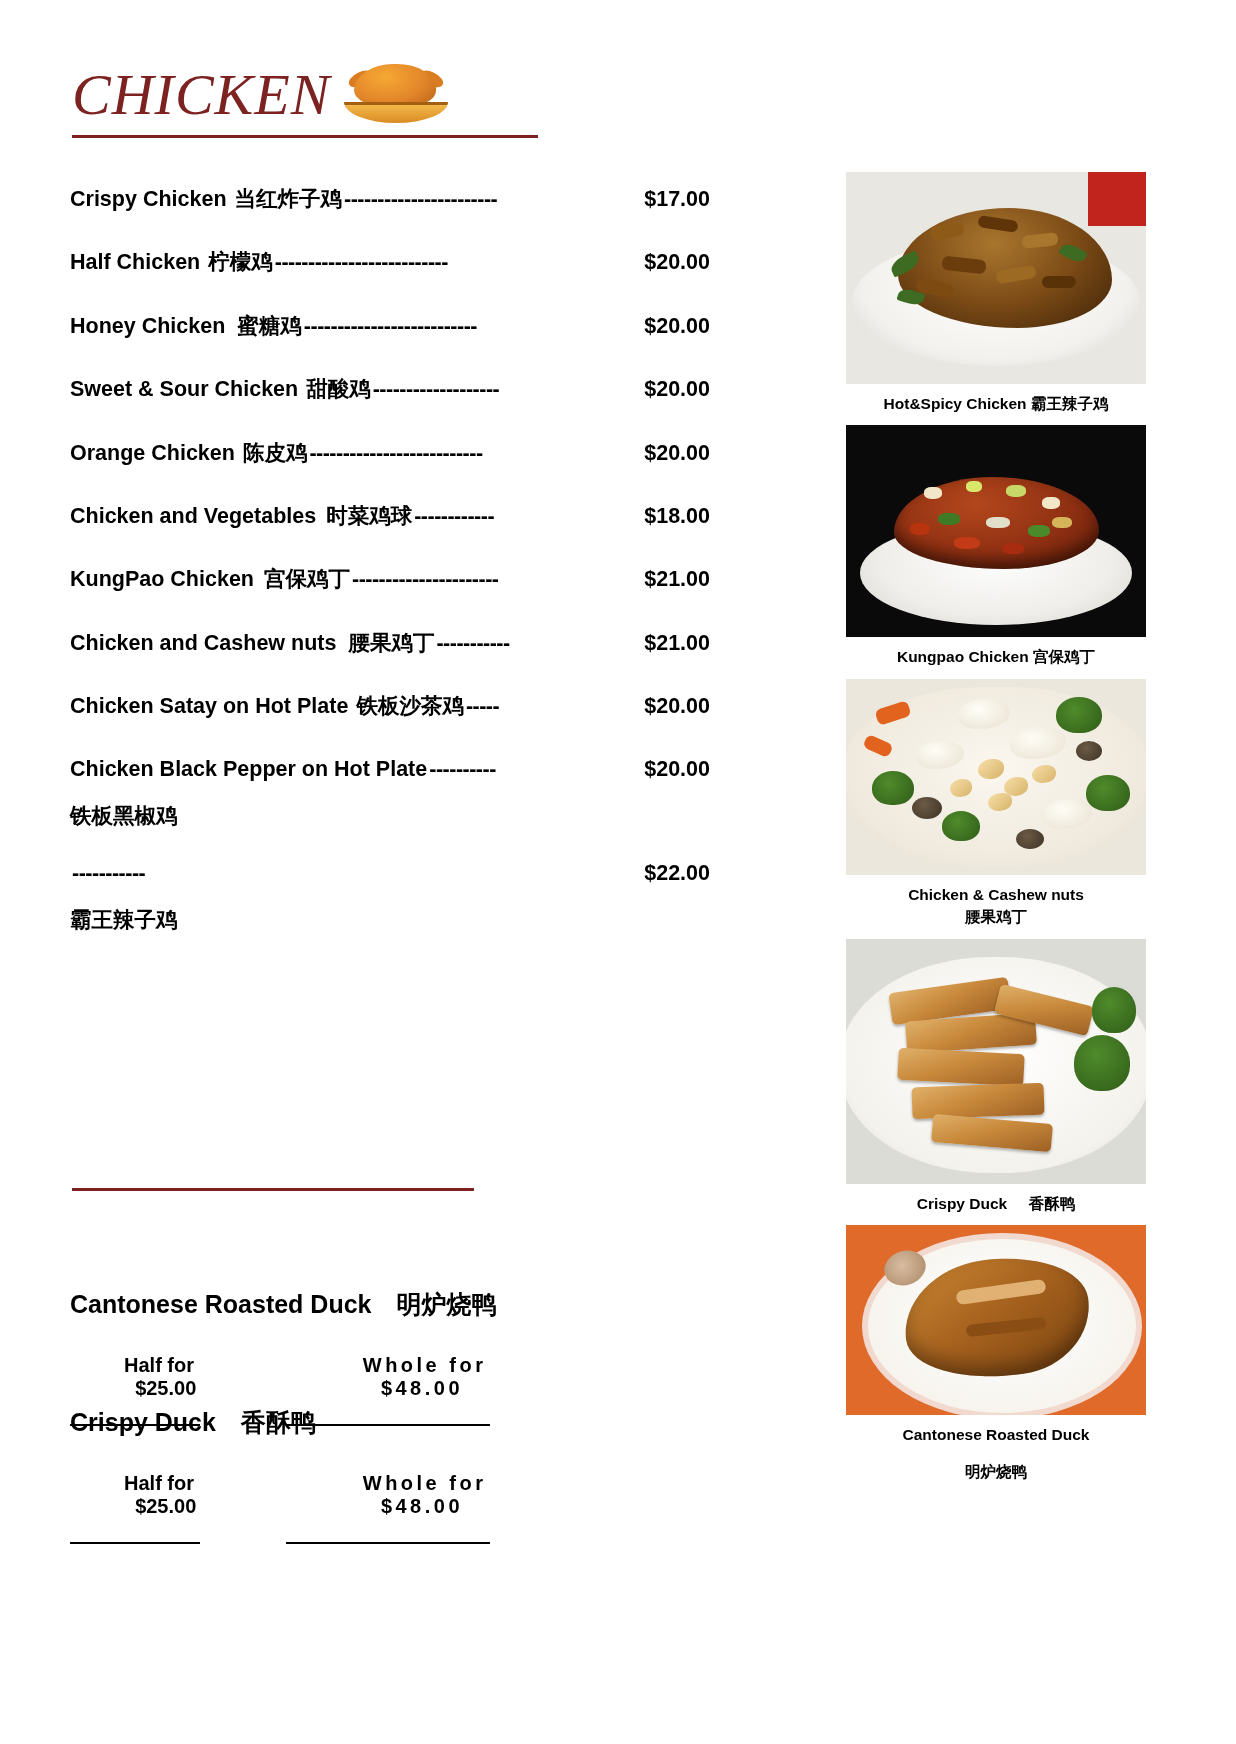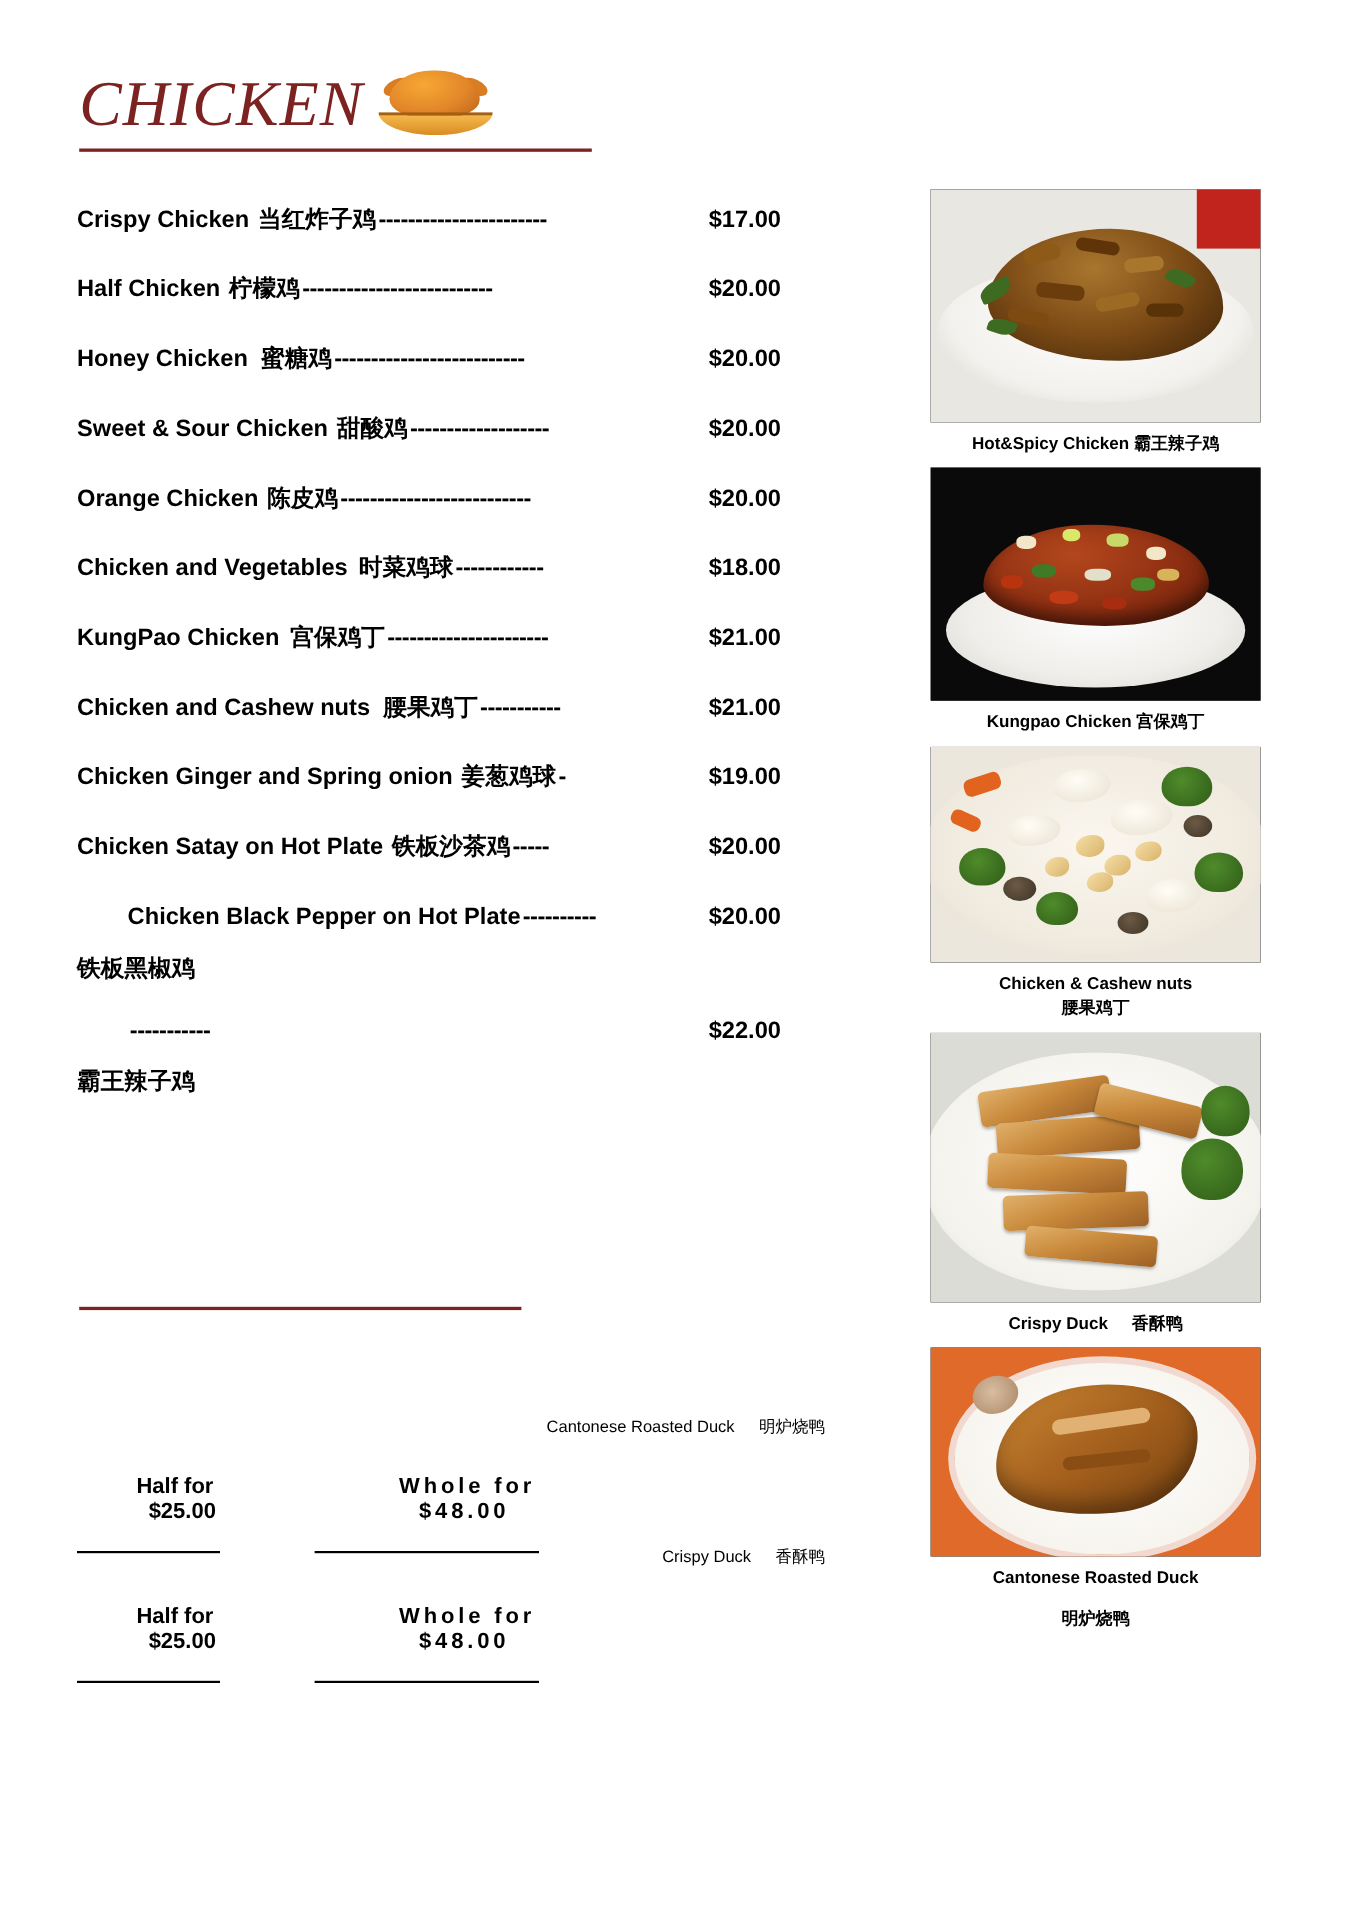--- a/index.html
+++ b/index.html
@@ -79,41 +79,39 @@
     white-space: nowrap;
     padding-left: 4px;
   }
   .menu-row.wrap-extra {
     display: block;
     margin-bottom: 8px;
   }
   .menu-row.wrap-extra .firstline {
     display: flex;
     align-items: center;
-    margin-left: 46px;
   }
   .zh-second {
     font-size: 21.5px;
     font-weight: bold;
     margin-bottom: 30px;
     margin-top: 20px;
   }
 
   
   .duck-block {
     position: absolute;
     left: 70px;
     width: 680px;
   }
   .duck-title {
-    font-size: 15px;
-    font-weight: normal;
+    font-size: 25px;
+    font-weight: bold;
     color: #000;
     margin-bottom: 10px;
-    text-align: right;
   }
   .duck-title .zh { padding-left: 18px; }
   .duck-prices {
     display: flex;
     gap: 86px;
     font-size: 20px;
     font-weight: bold;
   }
   .duck-prices .opt {
     border-bottom: 2px solid #000;
@@ -363,26 +361,20 @@
       <span class="price">$21.00</span>
     </div>
 
     <div class="menu-row">
       <span class="name">Chicken and Cashew nuts</span>
       <span class="zh" style="padding-left:12px">腰果鸡丁</span>
       <span class="dots">-----------</span>
       <span class="price">$21.00</span>
     </div>
 
-    <div class="menu-row">
-      <span class="name">Chicken Ginger and Spring onion</span>
-      <span class="zh" style="padding-left:8px">姜葱鸡球</span>
-      <span class="dots">-</span>
-      <span class="price">$19.00</span>
-    </div>
 
     <div class="menu-row">
       <span class="name">Chicken Satay on Hot Plate</span>
       <span class="zh" style="padding-left:8px">铁板沙茶鸡</span>
       <span class="dots">-----</span>
       <span class="price">$20.00</span>
     </div>
 
     <div class="menu-row wrap-extra">
       <div class="firstline">

